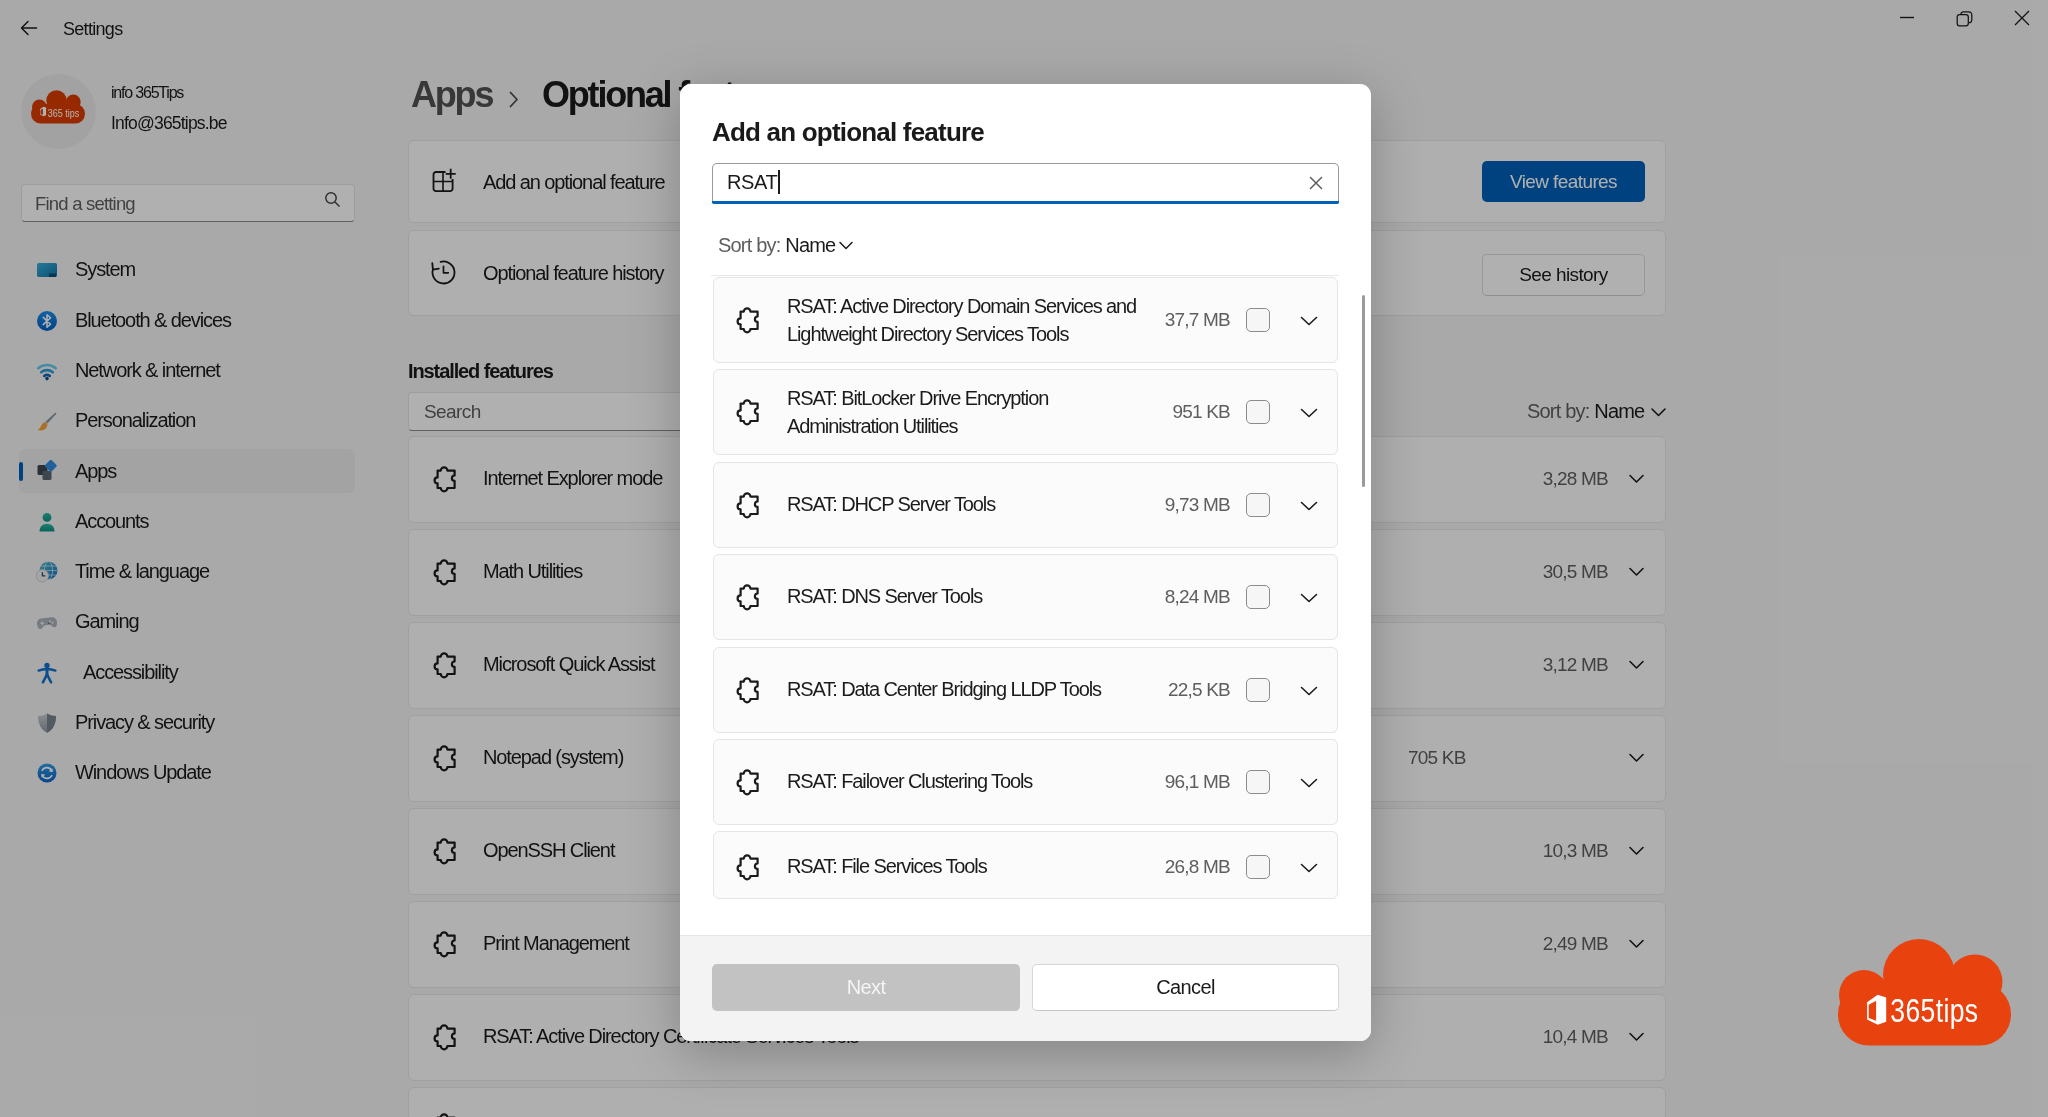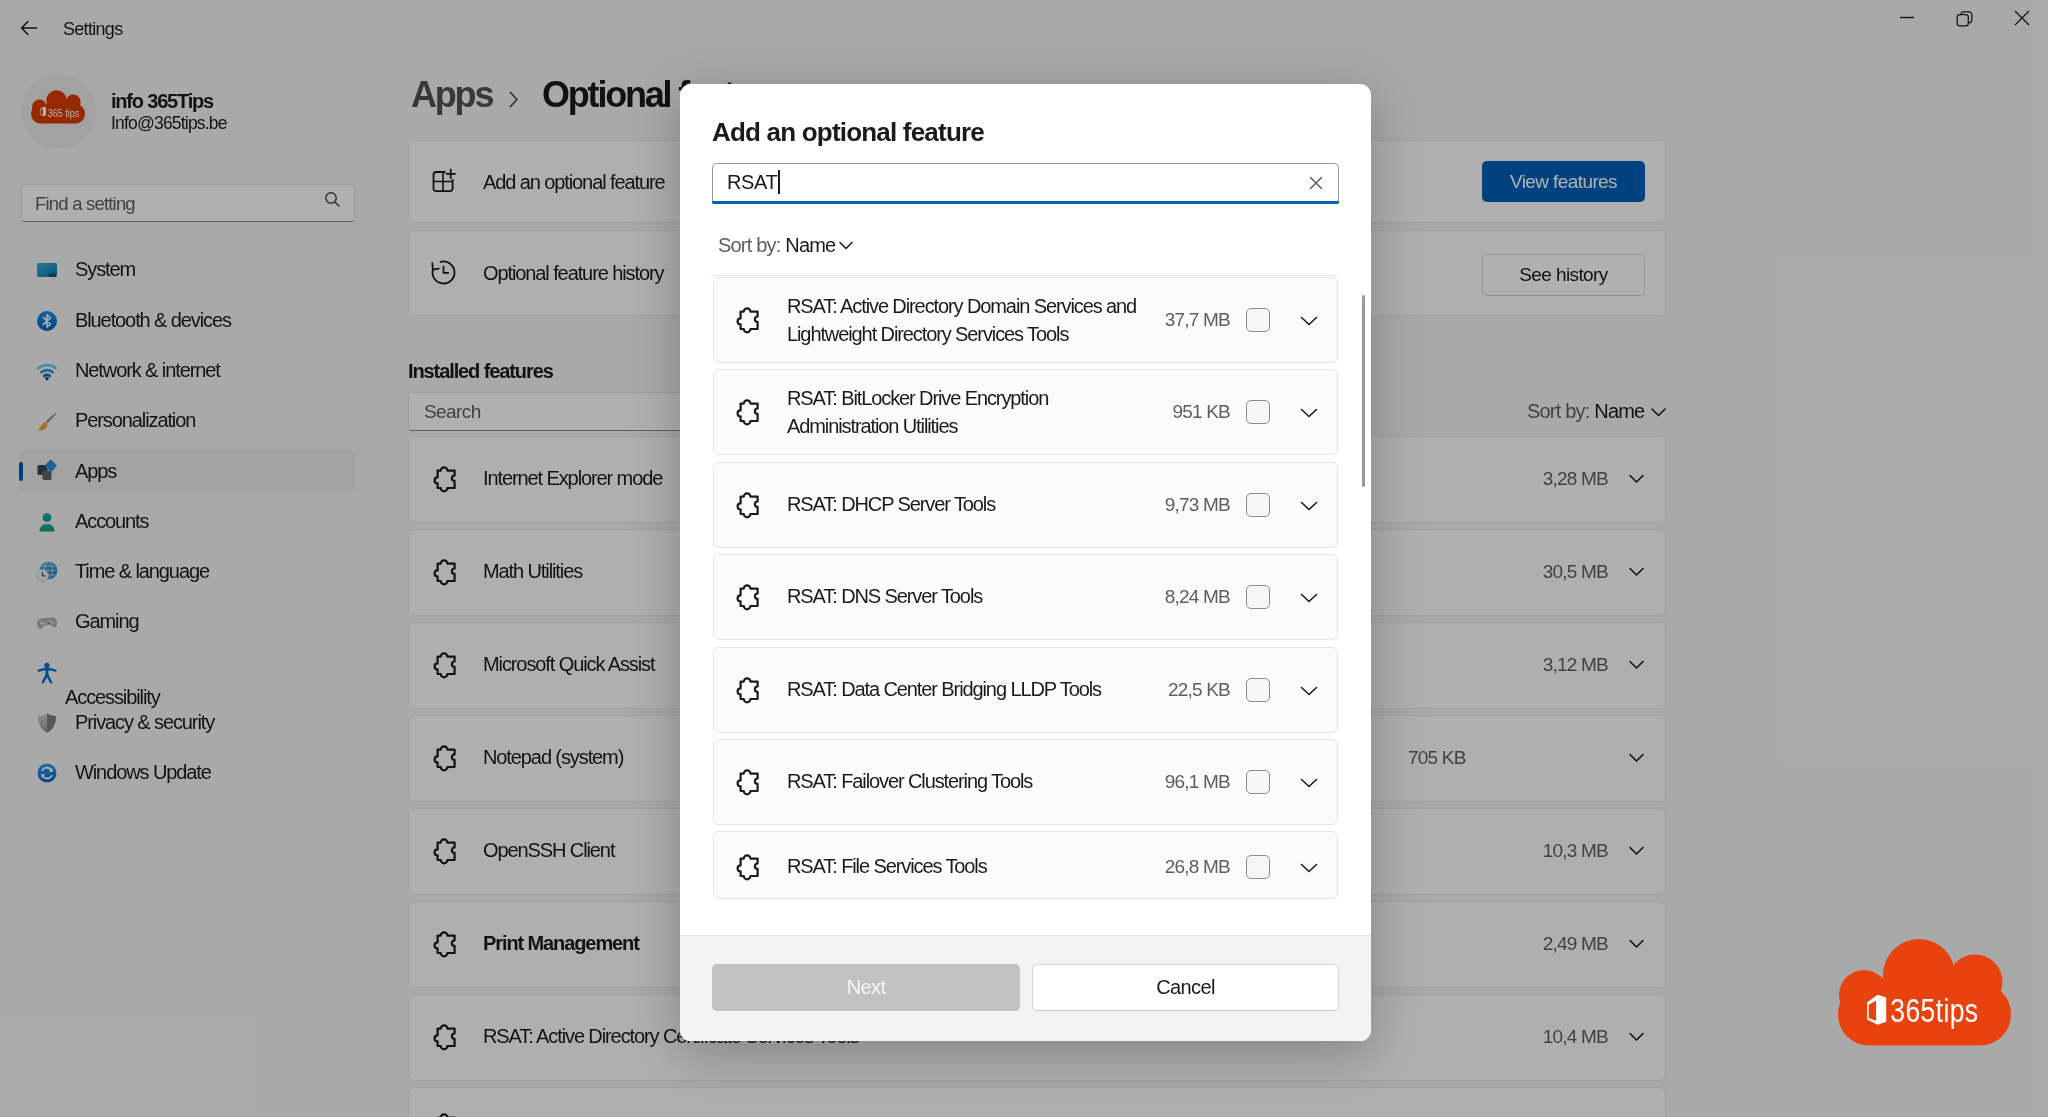--- a/index.html
+++ b/index.html
@@ -52,21 +52,21 @@
   <svg class="abs" style="left:31px;top:85px" width="54" height="50" viewBox="0 0 54 50">
   <g fill="#D83B01">
     <circle cx="25.5" cy="15.5" r="10.2"></circle>
     <circle cx="42.3" cy="17" r="7.4"></circle>
     <circle cx="8.4" cy="22" r="7.4"></circle>
     <rect x="0" y="19" width="54" height="19.6" rx="9.8"></rect>
   </g>
   <path fill="#FFFFFF" fill-rule="evenodd" d="M9.1 24.1 L12.4 21.8 L15.1 22.6 L15.1 30.2 L12.4 31.2 L9.1 29.5 Z M9.6 24.9 L11.9 23.6 L11.9 29.9 L9.6 29 Z"></path>
   <text x="20.5" y="32" fill="#FFFFFF" font-family="Liberation Sans" font-size="11" transform="scale(0.82 1)" transform-origin="0 0">365 tips</text>
 </svg>
-  <div class="abs" style="left:111px;top:90px;font-size:20px;font-weight:bold;letter-spacing:-1.2px;">info 365Tips</div>
+  <div class="abs" style="left:111px;top:84px;font-size:16px;font-weight:normal;letter-spacing:-1.2px;">info 365Tips</div>
   <div class="abs" style="left:111px;top:113px;font-size:17.5px;letter-spacing:-0.8px;">Info@365tips.be</div>
 
   <div class="abs" style="left:21px;top:184px;width:334px;height:38px;background:#FDFDFD;border:1px solid #E1E1E1;border-bottom:1px solid #8A8A8A;border-radius:4px;"></div>
   <div class="abs" style="left:35px;top:193px;font-size:18.5px;color:#5E5E5E;letter-spacing:-0.8px;">Find a setting</div>
   <svg class="abs" style="left:324px;top:191px" width="17" height="17" viewBox="0 0 17 17" fill="none" stroke="#464646" stroke-width="1.5">
       <circle cx="7" cy="7" r="5.2"></circle>
       <path d="M11 11 L15.5 15.5"></path>
     </svg>
 
   <div class="abs" style="left:19px;top:449px;width:336px;height:44px;background:#EAEAEA;border-radius:6px;"></div>
@@ -153,21 +153,21 @@
         </svg></div>
   <div class="abs navtxt" style="left:75px;top:610px;">Gaming</div>
   <div class="abs" style="left:36px;top:662px;width:22px;height:22px;"><svg width="22" height="22" viewBox="0 0 22 22">
           <circle cx="11" cy="3.4" r="2.7" fill="#1070CE"></circle>
           <g fill="none" stroke="#1070CE" stroke-linecap="round" stroke-linejoin="round">
             <path d="M2.6 8.6 C5.3 7.5 8.1 7 11 7 C13.9 7 16.7 7.5 19.4 8.6" stroke-width="2.4"></path>
             <path d="M11 8.5 V13.2" stroke-width="3"></path>
             <path d="M10.9 12.6 L6.9 20.3 M11.1 12.6 L15.1 20.3" stroke-width="2.5"></path>
           </g>
         </svg></div>
-  <div class="abs navtxt" style="left:65px;top:661px;margin-top:25px;">Accessibility</div>
+  <div class="abs navtxt" style="left:83px;top:661px;">Accessibility</div>
   <div class="abs" style="left:36px;top:712px;width:22px;height:22px;"><svg width="22" height="22" viewBox="0 0 22 22">
           <defs>
             <linearGradient id="gpv" x1="0" y1="0" x2="0" y2="1">
               <stop offset="0" stop-color="#C8CDD2"></stop>
               <stop offset="1" stop-color="#8E979F"></stop>
             </linearGradient>
           </defs>
           <path d="M11 1.5 C13.8 3.2 16.8 4 20 4 C20 11.5 17 18 11 20.8 C5 18 2 11.5 2 4 C5.2 4 8.2 3.2 11 1.5 Z" fill="url(#gpv)"></path>
           <path d="M11 1.5 C13.8 3.2 16.8 4 20 4 C20 11.5 17 18 11 20.8 Z" fill="#77818B"></path>
         </svg></div>
@@ -265,21 +265,21 @@
         </svg></div>
   <div class="abs rowlabel" style="left:483px;top:839px;">OpenSSH Client</div>
   <div class="abs sizetxt" style="left:1408px;top:840px;width:200px;text-align:right;">10,3 MB</div>
   <svg class="abs" style="left:1628px;top:845px" width="17" height="12" viewBox="0 0 17 12" fill="none" stroke="#1b1b1b" stroke-width="1.6" stroke-linecap="round" stroke-linejoin="round">
         <path d="M2 2.5 L8.5 9 L15 2.5"></path>
       </svg>
   <div class="card" style="left:408px;top:901px;width:1258px;height:87px;"></div>
   <div class="abs" style="left:433px;top:930px;"><svg width="25" height="28" viewBox="0 0 25 28" fill="none" stroke="#1b1b1b" stroke-width="2.2" stroke-linejoin="round" stroke-linecap="round">
           <path d="M4.6 5.6 H7.8 A 3.3 3.3 0 0 1 14.4 5.6 H21.6 V10.5 A 2.7 2.7 0 0 0 21.6 15.9 V23 H14.4 A 3.3 3.3 0 0 1 7.8 23 H4.6 V18.4 A 3 3 0 0 1 4.6 12.4 Z"></path>
         </svg></div>
-  <div class="abs rowlabel" style="left:483px;top:932px;font-weight:bold;">Print Management</div>
+  <div class="abs rowlabel" style="left:483px;top:932px;">Print Management</div>
   <div class="abs sizetxt" style="left:1408px;top:933px;width:200px;text-align:right;">2,49 MB</div>
   <svg class="abs" style="left:1628px;top:938px" width="17" height="12" viewBox="0 0 17 12" fill="none" stroke="#1b1b1b" stroke-width="1.6" stroke-linecap="round" stroke-linejoin="round">
         <path d="M2 2.5 L8.5 9 L15 2.5"></path>
       </svg>
   <div class="card" style="left:408px;top:994px;width:1258px;height:87px;"></div>
   <div class="abs" style="left:433px;top:1023px;"><svg width="25" height="28" viewBox="0 0 25 28" fill="none" stroke="#1b1b1b" stroke-width="2.2" stroke-linejoin="round" stroke-linecap="round">
           <path d="M4.6 5.6 H7.8 A 3.3 3.3 0 0 1 14.4 5.6 H21.6 V10.5 A 2.7 2.7 0 0 0 21.6 15.9 V23 H14.4 A 3.3 3.3 0 0 1 7.8 23 H4.6 V18.4 A 3 3 0 0 1 4.6 12.4 Z"></path>
         </svg></div>
   <div class="abs rowlabel" style="left:483px;top:1025px;">RSAT: Active Directory Certificate Services Tools</div>
   <div class="abs sizetxt" style="left:1408px;top:1026px;width:200px;text-align:right;">10,4 MB</div>

